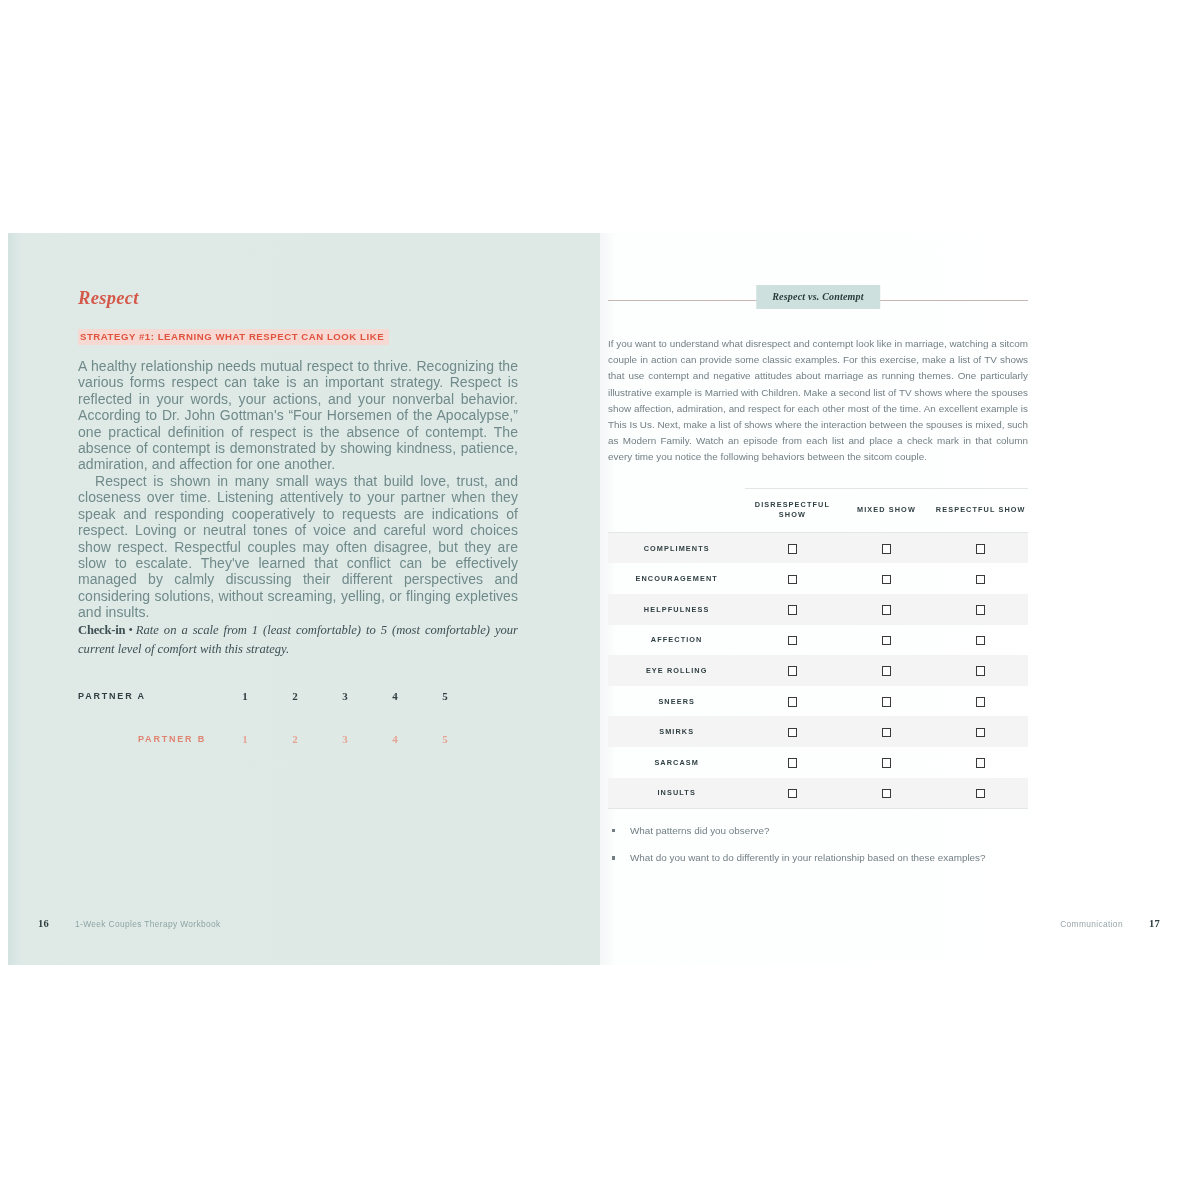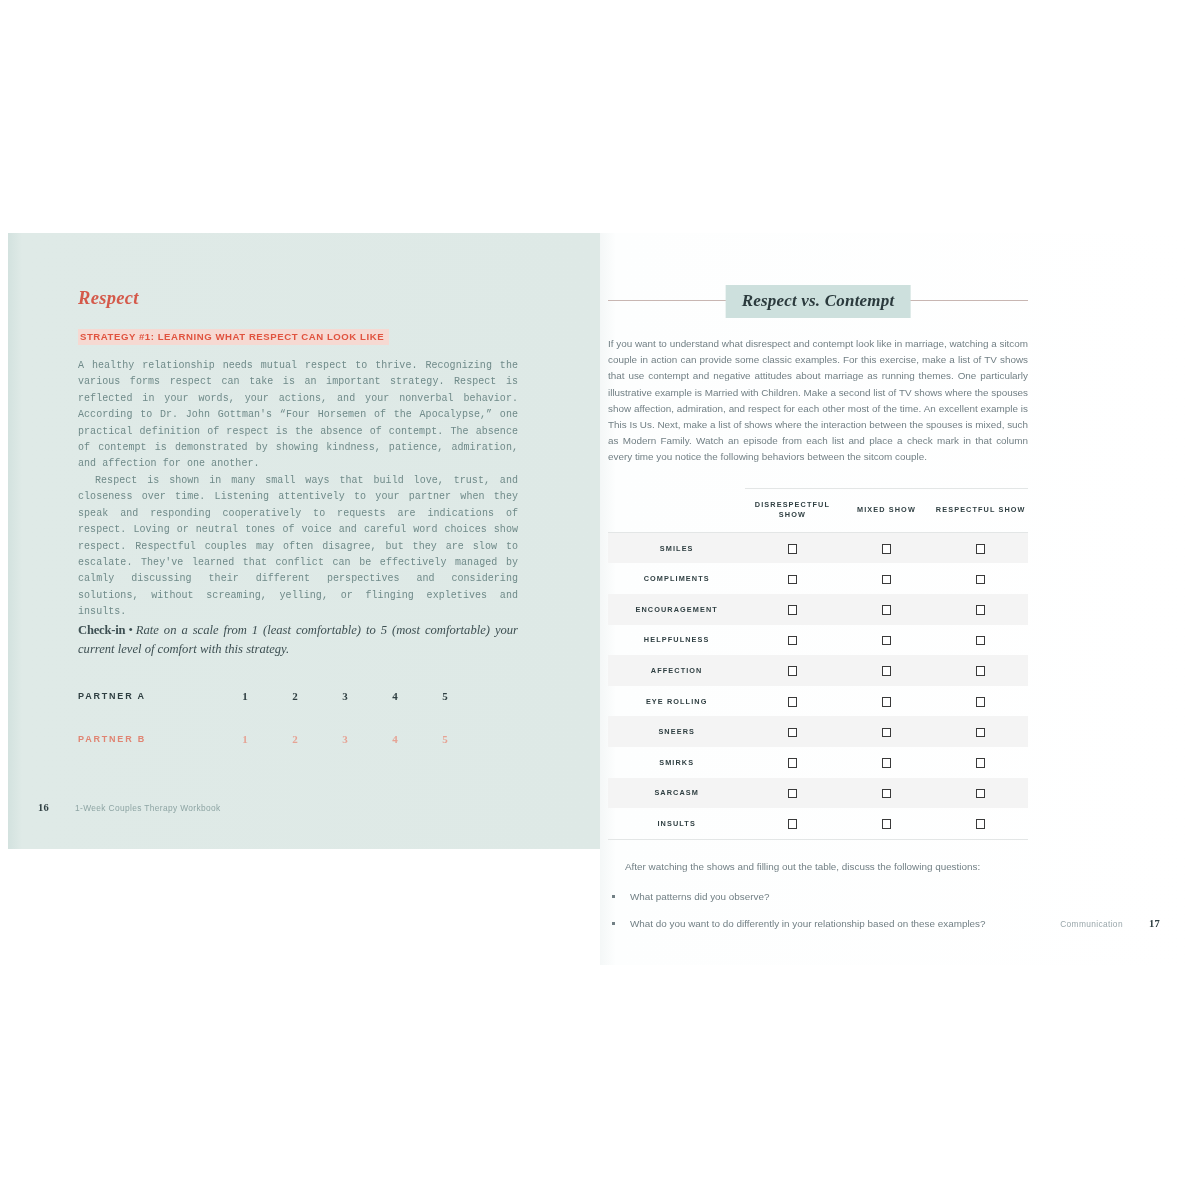--- a/index.html
+++ b/index.html
@@ -21,21 +21,21 @@
     top: 233px;
     width: 1184px;
     height: 732px;
     display: flex;
     box-shadow: 0 0 0 0 rgba(0,0,0,0);
   }
 
   
   .page-left {
     width: 592px;
-    height: 616px;
+    height: 732px;
     background: #dde9e6;
     position: relative;
     box-sizing: border-box;
     background-image: linear-gradient(to right, #d3e2df 0px, #dfeae7 14px, #dee9e6 100%);
   }
   .page-left .inner {
     position: absolute;
     left: 70px;
     top: 56px;
     width: 440px;
@@ -62,22 +62,22 @@
     font-family: "Liberation Sans", sans-serif;
     font-size: 9.6px;
     font-weight: 700;
     letter-spacing: 0.55px;
     color: #e0533f;
     line-height: 1.1;
     white-space: nowrap;
   }
 
   .body-p {
-    font-family: Liberation Mono, monospace;
-    font-size: 10px;
+    font-family: Liberation Sans, sans-serif;
+    font-size: 14px;
     line-height: 16.4px;
     color: #6f8a89;
     margin: 0;
     text-align: justify;
     letter-spacing: 0.05px;
   }
   .body-p + .body-p { text-indent: 17px; }
 
   .checkin-block {
   }
@@ -103,21 +103,21 @@
     gap: 14px;
   }
   .scale-row.second { margin-top: 31px; }
   .scale-label {
     width: 128px;
     font-size: 9px;
     font-weight: 700;
     letter-spacing: 1.8px;
     color: #2f3f42;
   }
-  .scale-row.second .scale-label { color: #e08472; }
+  .scale-row.second .scale-label { color: #e08472; text-align: right; }
   .scale-nums { display: flex; }
   .scale-num {
     width: 50px;
     text-align: center;
     font-family: "Liberation Serif", serif;
     font-size: 11px;
     font-weight: 700;
     color: #2f3f42;
   }
   .scale-row.second .scale-num { color: #e6a394; }
@@ -173,21 +173,21 @@
   .chapter-title-box {
     position: absolute;
     left: 50%;
     top: 0;
     transform: translateX(-50%);
     background: #cde0dd;
     padding: 6px 16px 7px 16px;
   }
   .chapter-title {
     font-family: "Liberation Serif", serif;
-    font-size: 17px;
+    font-size: 10px;
     font-weight: 700;
     font-style: italic;
     color: #2b3a3d;
     letter-spacing: 0.2px;
     white-space: nowrap;
   }
 
   .r-body {
     font-family: "Liberation Sans", sans-serif;
     font-size: 9.9px;
@@ -354,26 +354,20 @@
         <thead>
           <tr>
             <th class="rowhead-col" style="width:33%"></th>
             <th style="width:22.3%">DISRESPECTFUL SHOW</th>
             <th style="width:22.3%">MIXED SHOW</th>
             <th style="width:22.4%">RESPECTFUL SHOW</th>
           </tr>
         </thead>
         <tbody>
           <tr>
-            <td class="row-label">SMILES</td>
-            <td><span class="cb"></span></td>
-            <td><span class="cb"></span></td>
-            <td><span class="cb"></span></td>
-          </tr>
-          <tr>
             <td class="row-label">COMPLIMENTS</td>
             <td><span class="cb"></span></td>
             <td><span class="cb"></span></td>
             <td><span class="cb"></span></td>
           </tr>
           <tr>
             <td class="row-label">ENCOURAGEMENT</td>
             <td><span class="cb"></span></td>
             <td><span class="cb"></span></td>
             <td><span class="cb"></span></td>
@@ -416,21 +410,20 @@
           </tr>
           <tr>
             <td class="row-label">INSULTS</td>
             <td><span class="cb"></span></td>
             <td><span class="cb"></span></td>
             <td><span class="cb"></span></td>
           </tr>
         </tbody>
       </table>
 
-      <p class="after-p">After watching the shows and filling out the table, discuss the following questions:</p>
 
       <ul class="q-list">
         <li>What patterns did you observe?</li>
         <li>What do you want to do differently in your relationship based on these examples?</li>
       </ul>
 
     </div>
 
     <div class="footer-right">
       <span class="runhead">Communication</span>

